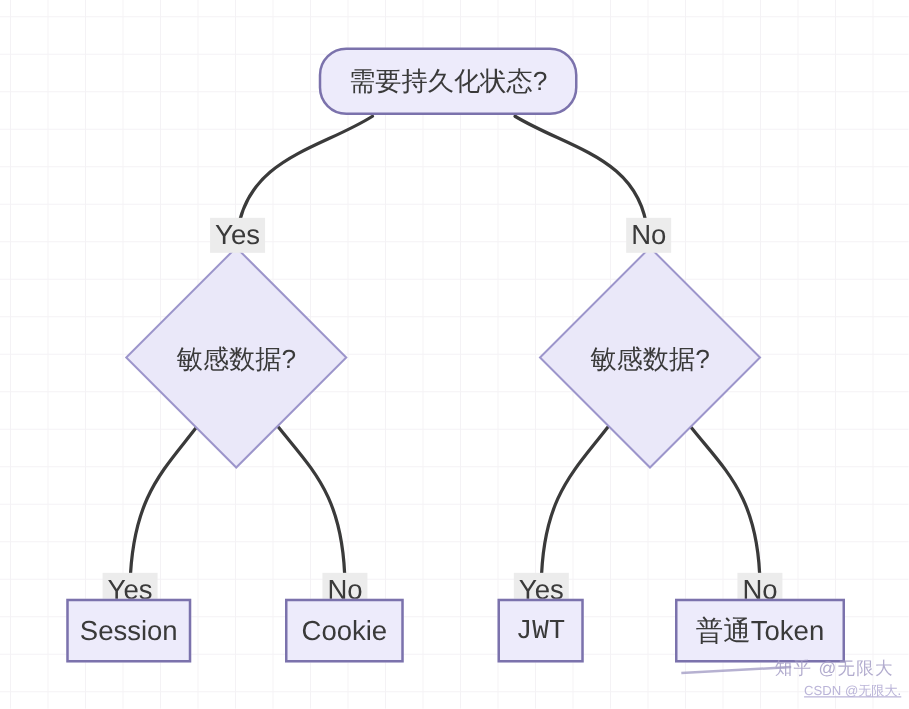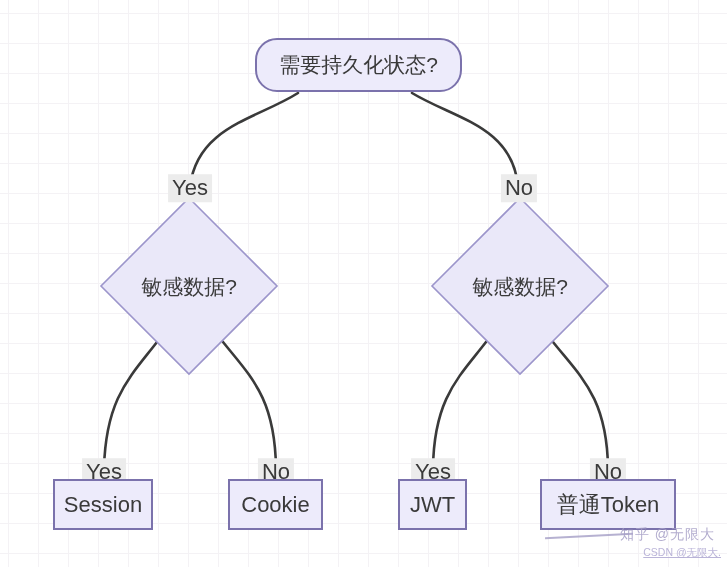--- a/index.html
+++ b/index.html
@@ -24,21 +24,21 @@
     background:#edebfb;
     border:2px solid #7b72ac;
     box-sizing:border-box;
     display:flex;align-items:center;justify-content:center;
     color:#3a3a3a;
     white-space:nowrap;
   }
   .node-root{left:255px;top:38px;width:207px;height:54px;font-size:21px;border-radius:22px;}
   .node-session{left:53px;top:479px;width:100px;height:51px;font-size:22px;text-align:right;}
   .node-cookie{left:228px;top:479px;width:95px;height:51px;font-size:22px;}
-  .node-jwt{left:398px;top:479px;width:69px;height:51px;font-size:22px;}
+  .node-jwt{left:398px;top:479px;width:69px;height:51px;font-size:22px;font-family:Liberation Mono, monospace;}
   .node-token{left:540px;top:479px;width:136px;height:51px;font-size:22px;text-align:right;}
   .diamond-label{
     position:absolute;transform:translate(-50%,-50%);
     font-size:21px;color:#3a3a3a;white-space:nowrap;
   }
   .dl-left{left:189px;top:287px;}
   .dl-right{left:520px;top:287px;}
   .edge-label{
     position:absolute;transform:translate(-50%,-50%);
     font-size:22px;color:#3a3a3a;

